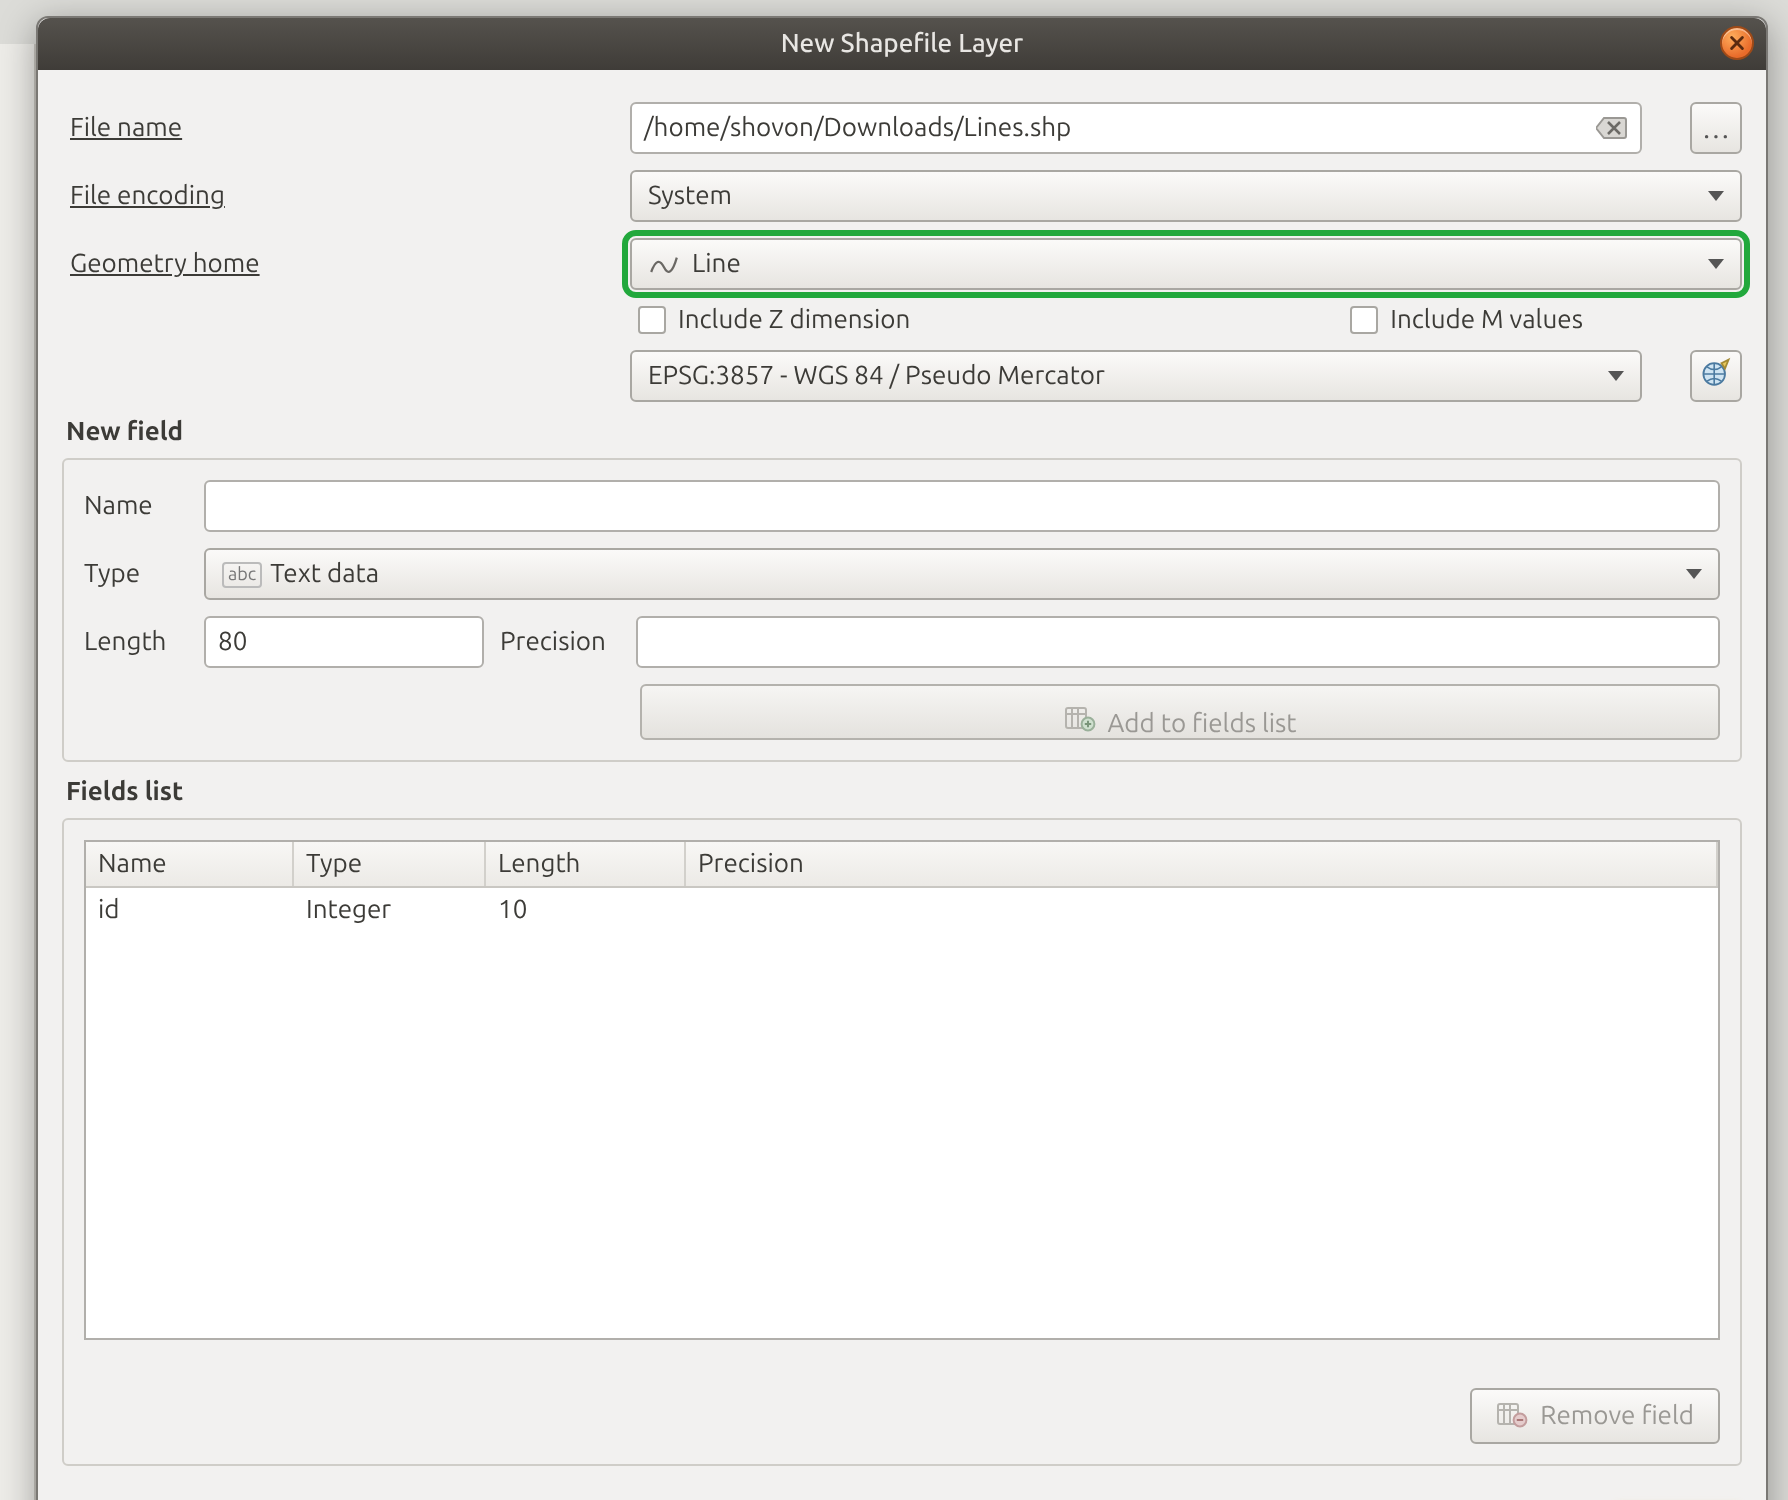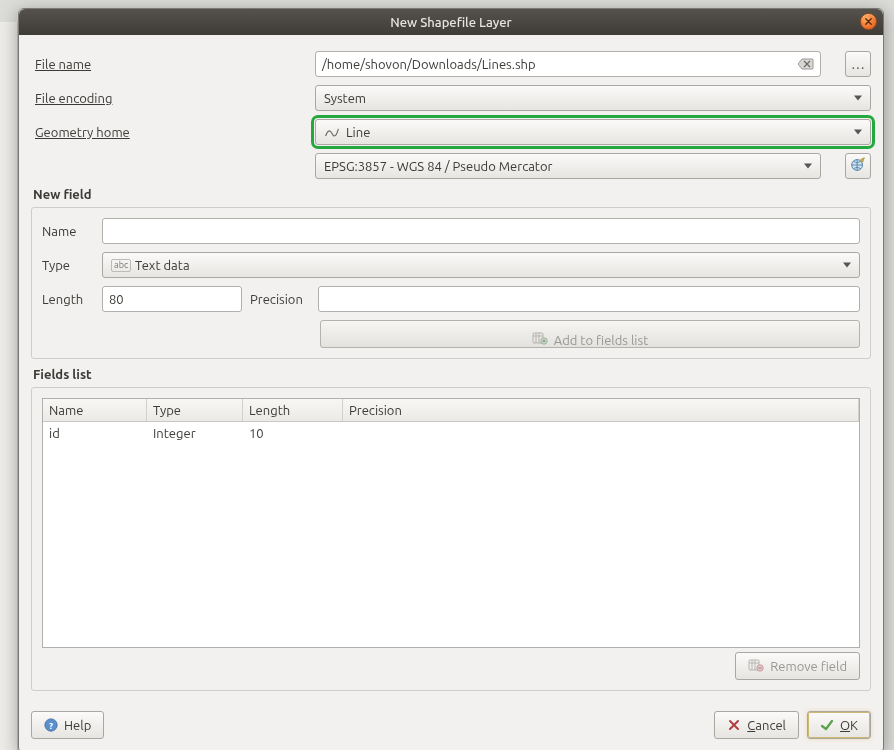--- a/index.html
+++ b/index.html
@@ -120,21 +120,21 @@
   .table-wrap {
     border:1px solid #b1afab; background:#fff;
     height: 250px; display:flex; flex-direction:column;
   }
   .thead { display:flex; background:linear-gradient(#f8f7f5,#eceae6); border-bottom:1px solid #c9c7c2;}
   .th { padding:4px 6px; border-right:1px solid #d2d0cb; font-weight:normal; color:#3c3b37;}
   .th.c1{width:104px;} .th.c2{width:96px;} .th.c3{width:100px;} .th.c4{flex:1;}
   .trow { display:flex; padding:2px 0;}
   .td { padding:2px 6px; }
   .td.c1{width:104px;} .td.c2{width:96px;} .td.c3{width:100px;} .td.c4{flex:1;}
-  .remove-row { display:flex; justify-content:flex-end; margin-top:4px;}
+  .remove-row { display:flex; justify-content:flex-end; margin-top:24px;}
   .btn {
     height:28px; padding:0 12px;
     background: linear-gradient(#fbfaf9,#e7e5e1);
     border:1px solid #a9a7a2; border-radius:3px;
     display:flex; align-items:center; gap:6px;
     color:#9a9894;
   }
   .btn.en { color:#3c3b37; }
   .footer {
     display:flex; justify-content:space-between; align-items:center;
@@ -197,20 +197,33 @@
         <div class="combo highlight">
           <svg class="geom" viewBox="0 0 20 16">
             <path d="M2 13 Q6 2 10 10 T18 4" stroke="#6a6864" stroke-width="1.4" fill="none"></path>
           </svg>
           <span>Line</span>
           <span class="arrow"></span>
         </div>
       </div>
     </div>
 
+    <div class="row">
+      <div class="row-label"></div>
+      <div class="checkbox-row">
+        <label class="checkbox">
+          <span class="box"></span>
+          <span>Include Z dimension</span>
+        </label>
+        <label class="checkbox">
+          <span class="box"></span>
+          <span>Include M values</span>
+        </label>
+      </div>
+    </div>
 
     <div class="row">
       <div class="row-label"></div>
       <div class="row-field">
         <div class="combo" style="flex:1">
           <span>EPSG:3857 - WGS 84 / Pseudo Mercator</span>
           <span class="arrow"></span>
         </div>
         <div class="crs-btn">
           <span class="globe-icon">

